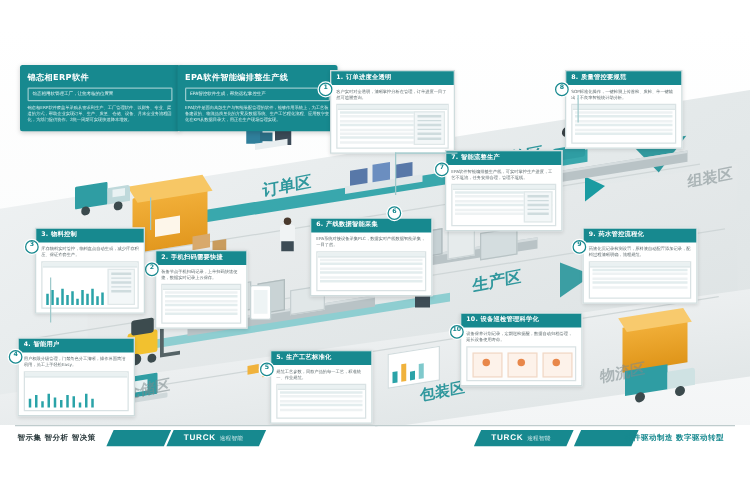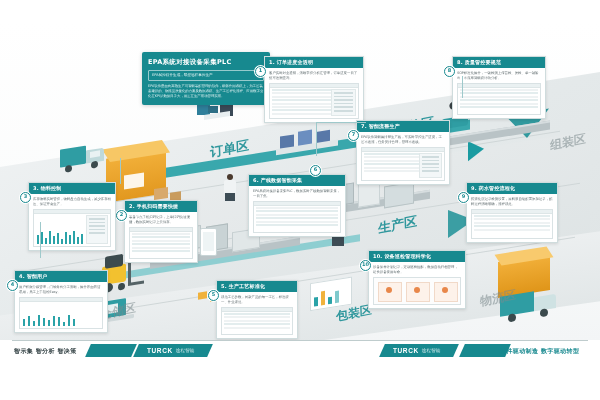--- a/index.html
+++ b/index.html
@@ -282,23 +282,28 @@
   <div class="crate" style="left:170px;top:170px;width:11px;height:9px;background:#c99c5e;"></div>
 
   <div class="wm" style="left:210px;top:118px;font-size:13px;">订单区</div>
   <div class="wm" style="left:395px;top:95px;font-size:13px;">质检区</div>
   <div class="wm grey" style="left:550px;top:112px;font-size:12px;">组装区</div>
   <div class="wm" style="left:378px;top:194px;font-size:13px;">生产区</div>
   <div class="wm grey" style="left:100px;top:281px;font-size:12px;">仓储区</div>
   <div class="wm" style="left:336px;top:283px;font-size:12px;">包装区</div>
   <div class="wm grey" style="left:480px;top:268px;font-size:12px;">物流区</div>
 
+  <div class="panel" style="left:16px;top:30px;width:116px;">
+    <div class="ptitle">锦态相ERP软件</div>
+    <div class="psub">锦态相用软管理工厂，让您考核的位置置</div>
+    <div class="pbody">锦态相ERP软件覆盖单采购从需求到生产、工厂管理软件、以财务、专业、渠道的方式，帮助企业实现订单、生产、质量、仓储、设备、月末全业务流程固化，为部门提供协作。2统一周期可实现快速降本增效。</div>
+  </div>
 
   <div class="panel" style="left:142px;top:30px;width:116px;">
-    <div class="ptitle">EPA系统对接设备采集PLC</div>
+    <div class="ptitle">EPA软件智能编排整生产线</div>
     <div class="psub">EPA智控软件生成，帮您远程掌控生产</div>
     <div class="pbody">EPA软件是面向离散生产与智能装配管理的软件，能够作用系统上，为工艺装备建设的、物流品质量化的方案及数据系统、生产工艺程化流程、应用数字变化在KPI从数据目录大，用正在生产现场管理实现。</div>
   </div>
 
   <div class="card" style="left:264px;top:34px;width:98px;">
     <div class="hd">1. 订单进度全透明</div>
     <div class="bd">
       <div class="desc">客户实时对全透明，清晰掌控分析在管理，订单进度一目了然可追溯查询。</div>
       <div class="shot" style="height:34px;">
         <div class="topbar"></div>

